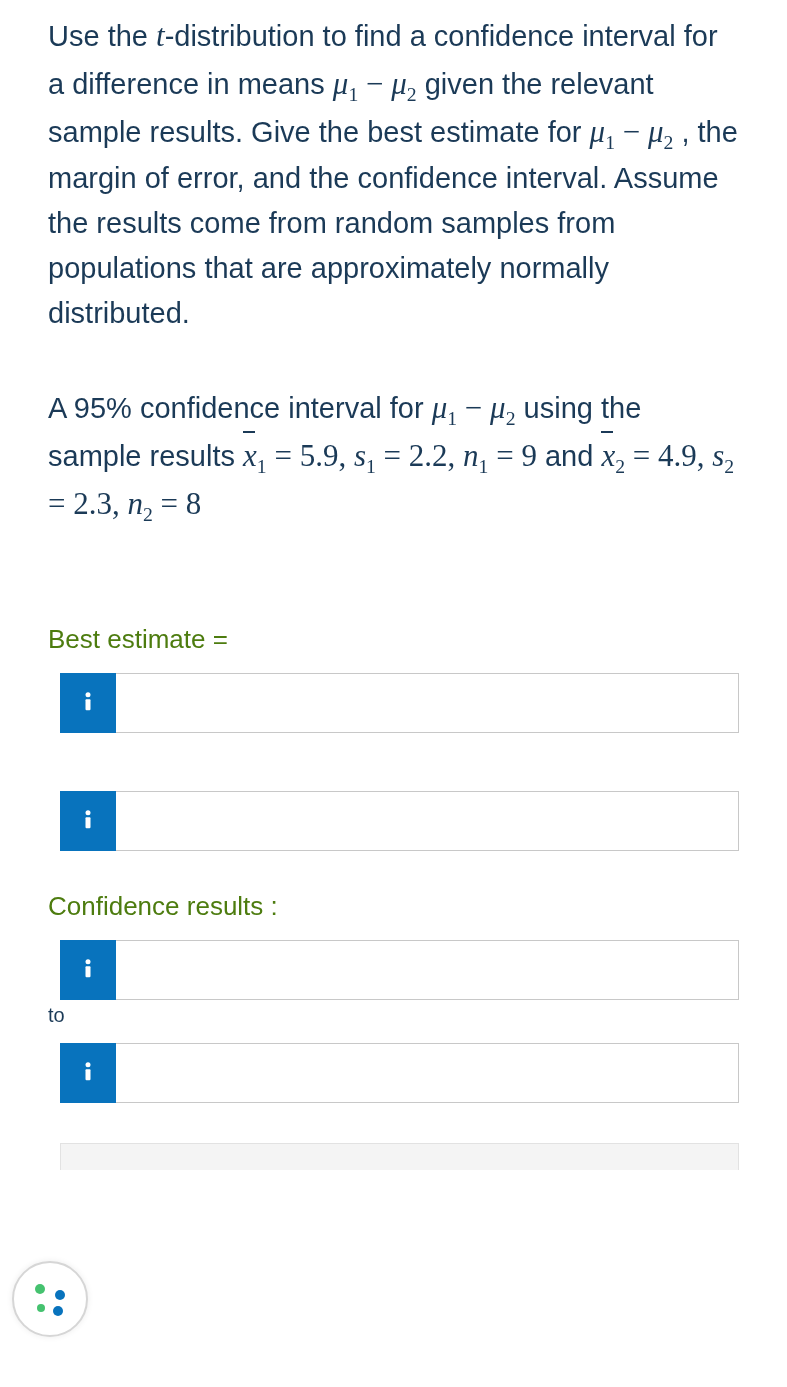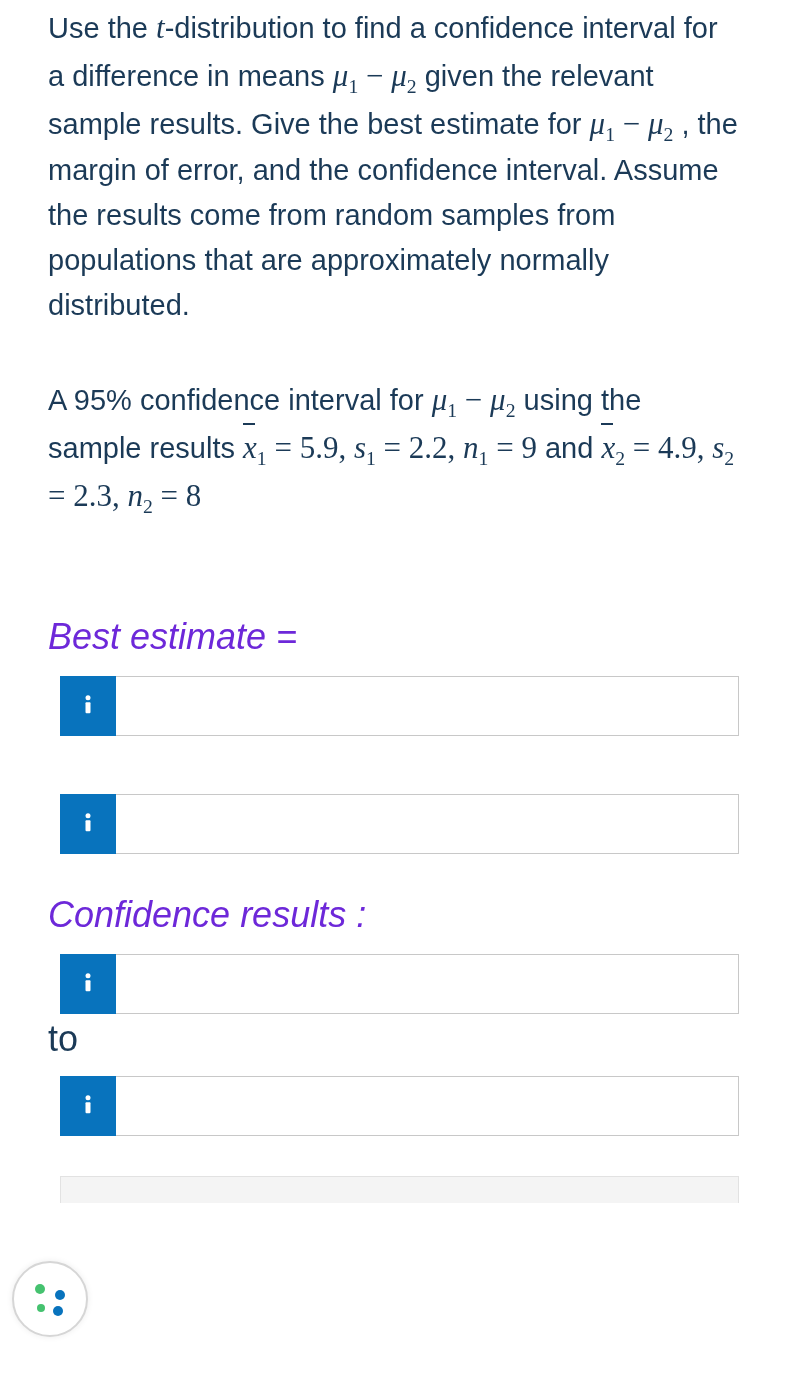--- a/index.html
+++ b/index.html
@@ -4,21 +4,21 @@
 <style>
   body {
     margin: 0;
     padding: 0;
     font-family: "Segoe UI", "Helvetica Neue", Arial, sans-serif;
     color: #1b3a57;
     background: #ffffff;
     width: 787px;
   }
   .page {
-    padding: 4px 48px 40px 48px;
+    padding: 12px 48px 40px 48px;
     box-sizing: border-box;
   }
   .para {
     font-size: 29px;
     line-height: 1.55;
     color: #1b3a57;
   }
   .gap-lg { height: 48px; }
   .gap-md { height: 40px; }
   .gap-sm { height: 18px; }
@@ -44,23 +44,22 @@
   .xbar::before {
     content: "";
     position: absolute;
     left: 0;
     right: 2px;
     top: -1px;
     height: 1.6px;
     background: #1b3a57;
   }
   .label {
-    font-size: 36px;
-    color: #6d28d9;
-    font-style: italic;
+    font-size: 26px;
+    color: #4d7c0f;
   }
   .input-row {
     display: flex;
     align-items: stretch;
     margin-left: 12px;
   }
   .info-btn {
     width: 56px;
     height: 60px;
     background: #0873bd;
@@ -80,21 +79,21 @@
     border-left: none;
     border-radius: 0;
     font-size: 24px;
     padding: 0 14px;
     color: #333;
     background: #fff;
     outline: none;
     min-width: 0;
   }
   .to-label {
-    font-size: 36px;
+    font-size: 20px;
     color: #1b3a57;
     margin: 4px 0 16px 0;
   }
   .cookie-btn {
     position: fixed;
     left: 12px;
     bottom: 50px;
     width: 72px;
     height: 72px;
     border-radius: 50%;

